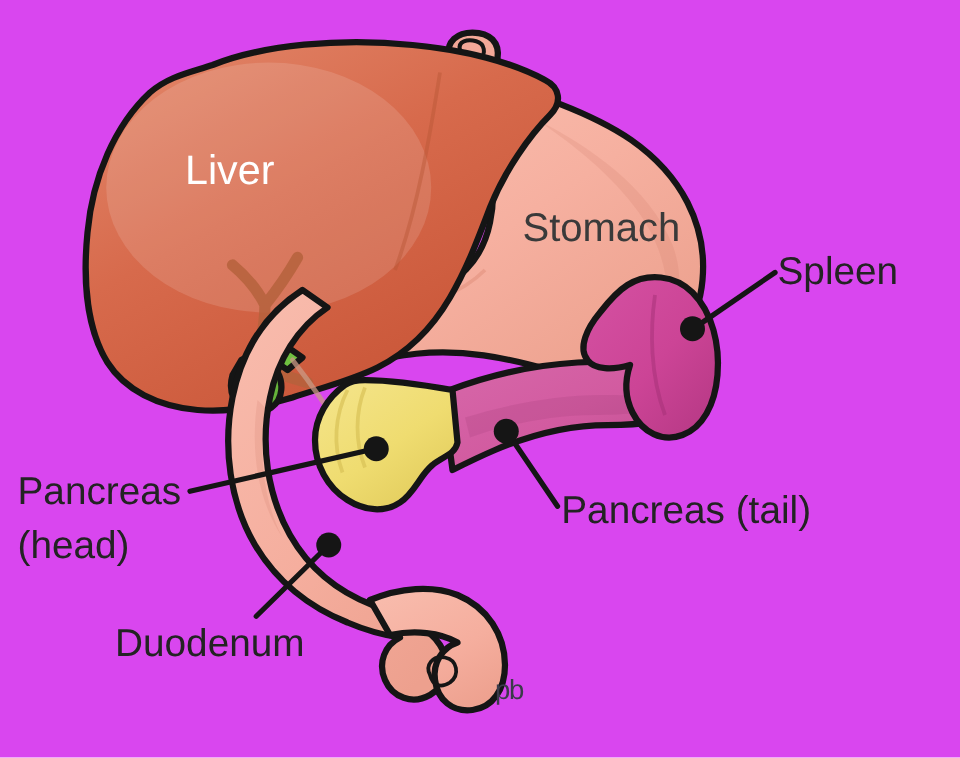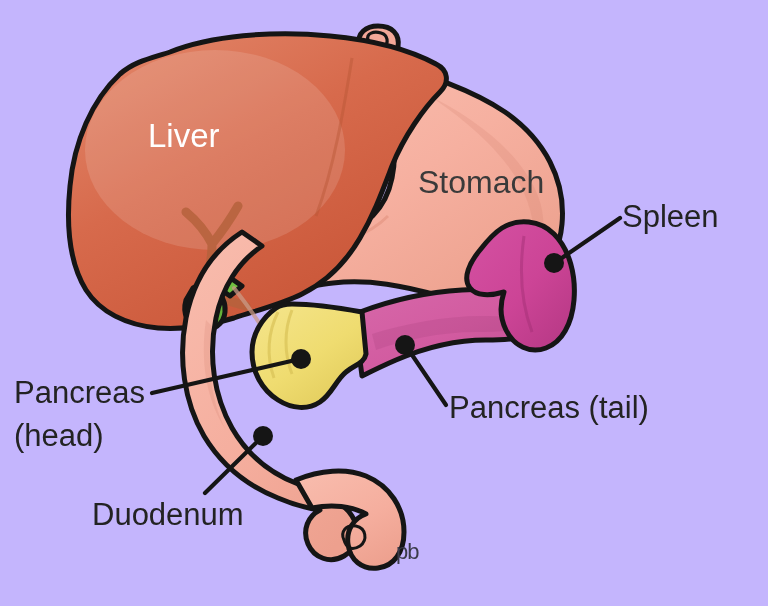--- a/index.html
+++ b/index.html
@@ -10,21 +10,21 @@
   body {
     width: 768px;
     height: 606px;
     font-family: "Liberation Sans", sans-serif;
     overflow: hidden;
   }
   #diagram-root {
     position: relative;
     width: 768px;
     height: 606px;
-    background: #c4b5fd;
+    background: #d946ef;
   }
   svg#anatomy-svg {
     display: block;
     width: 768px;
     height: 606px;
   }
   .organ-outline {
     stroke: #151515;
     stroke-width: 5;
     stroke-linejoin: round;

